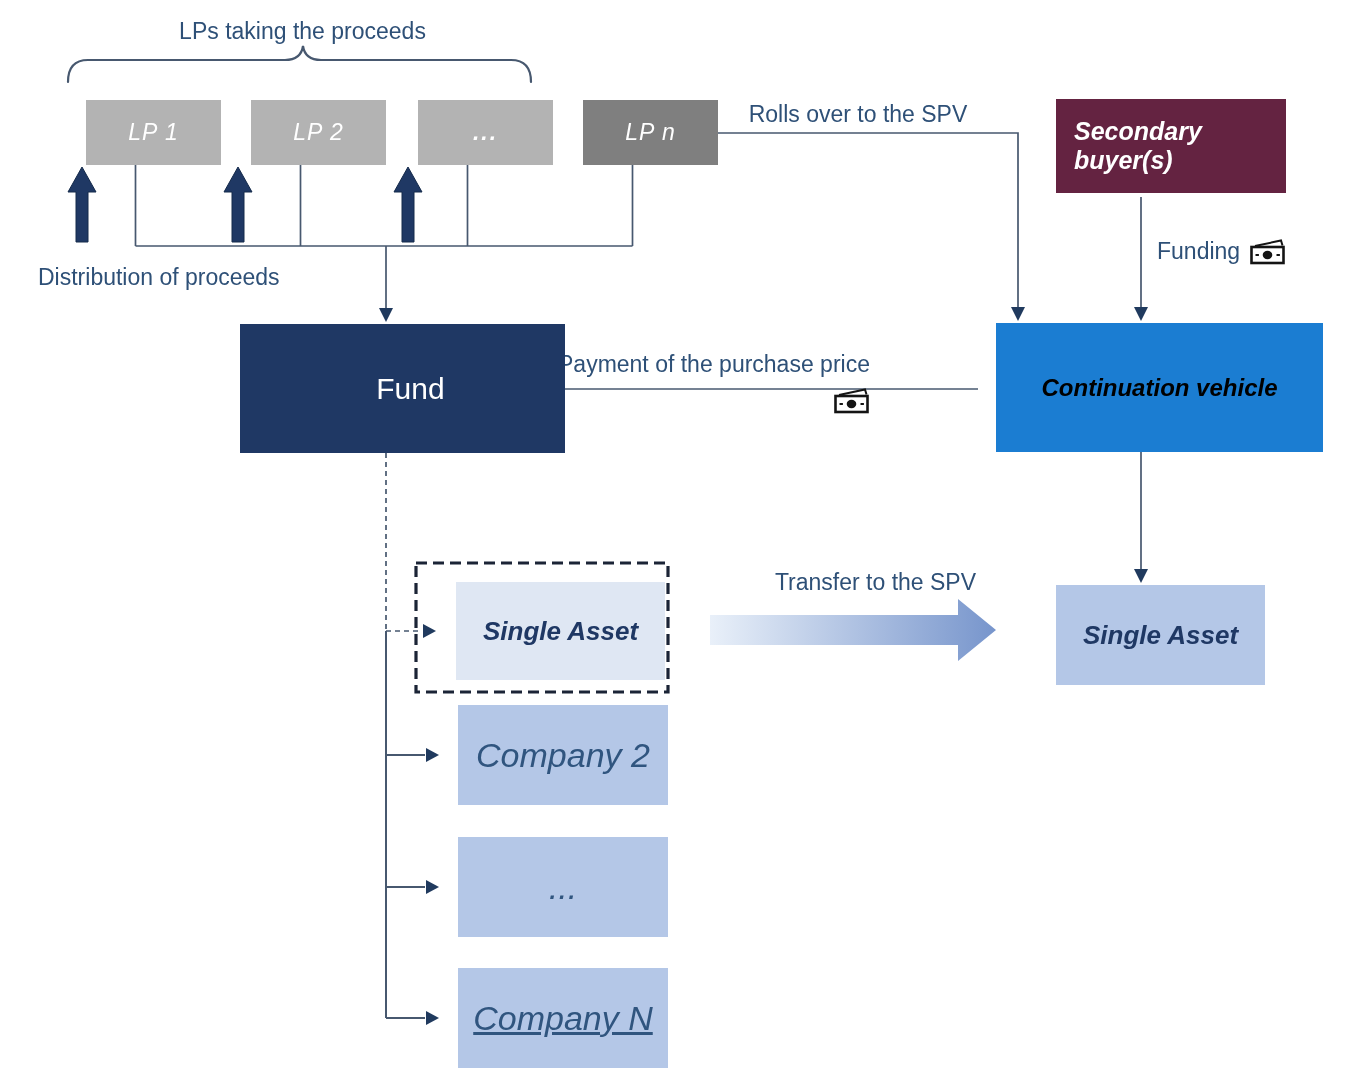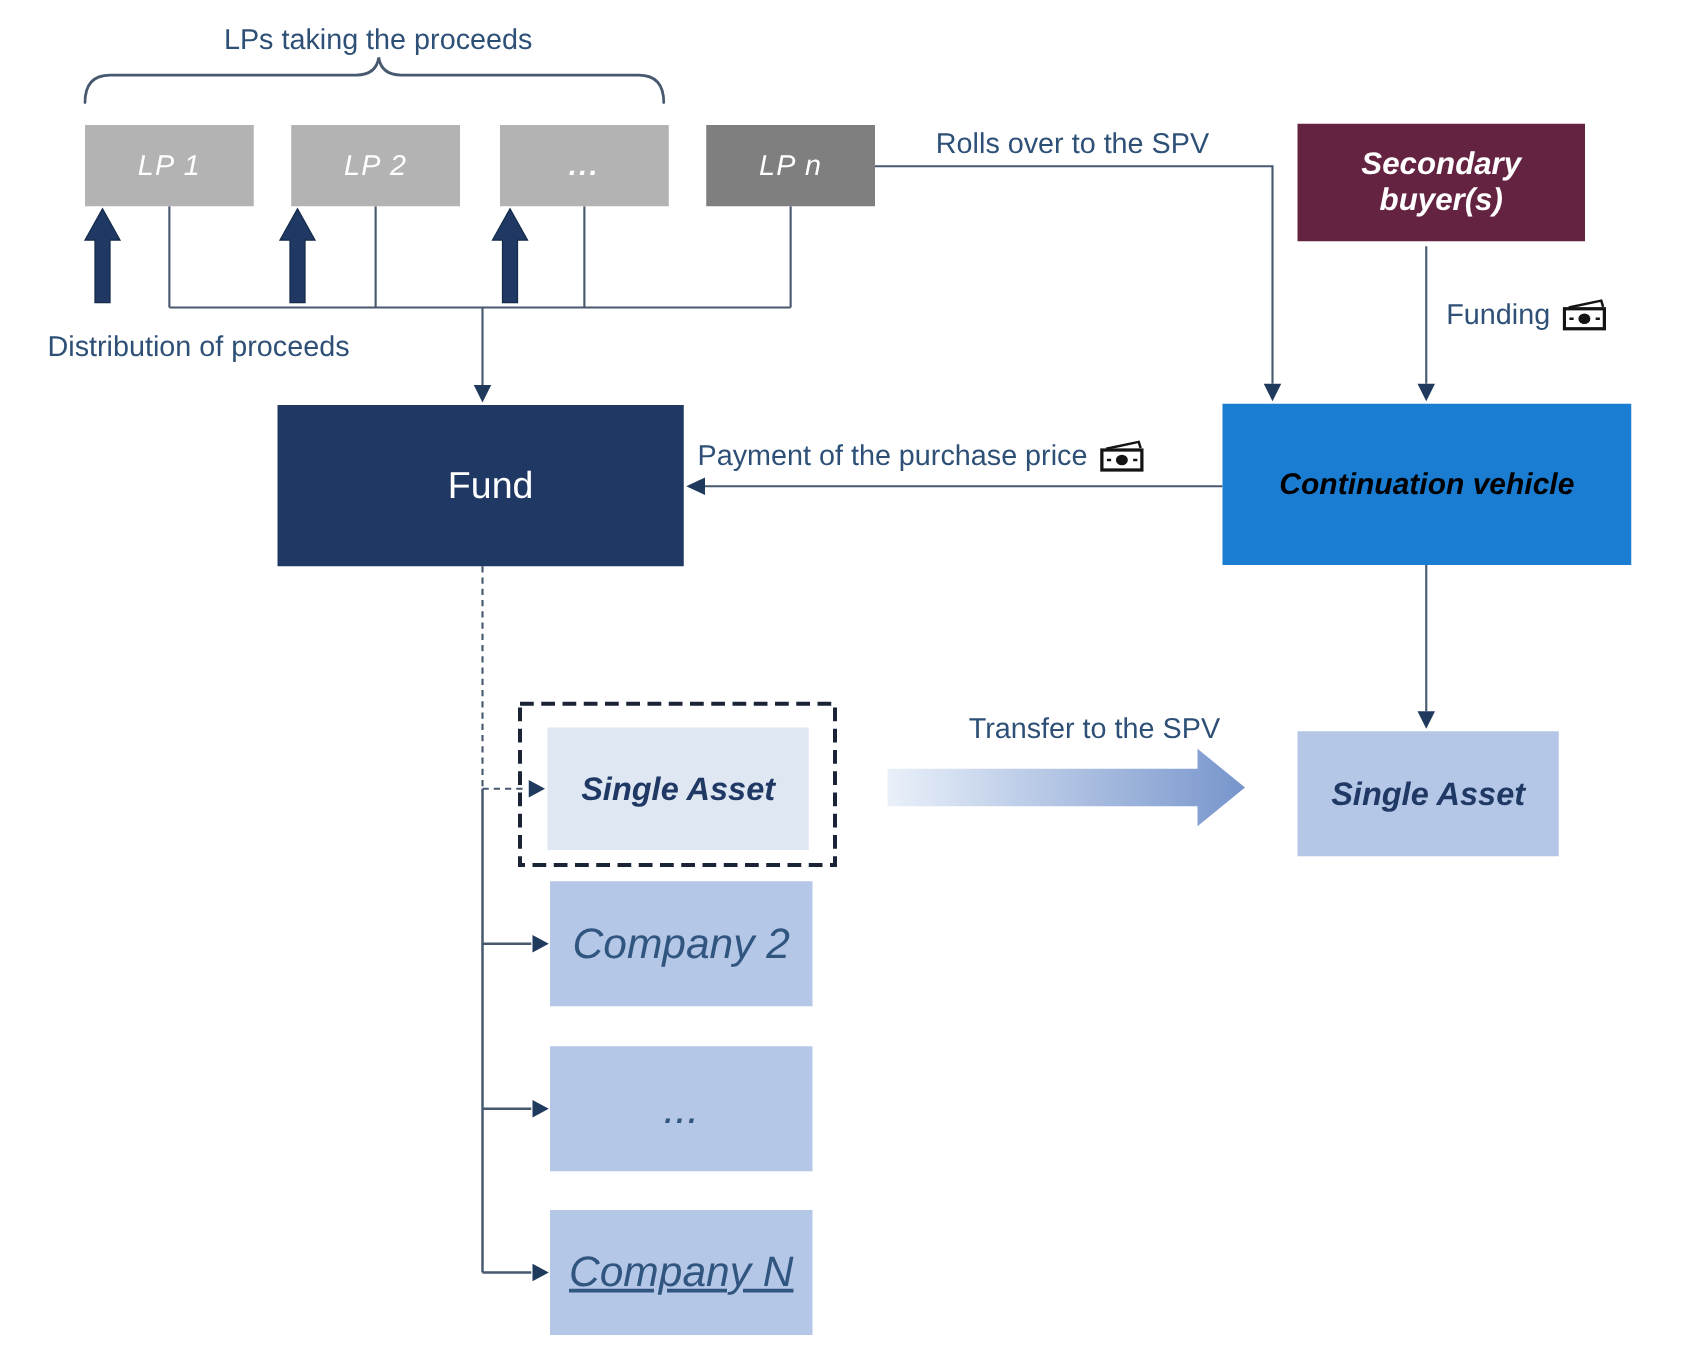--- a/index.html
+++ b/index.html
@@ -11,21 +11,21 @@
   
   .ln{stroke:var(--line);stroke-width:1.7;fill:none;}
   .t2{stroke-width:2;}
   .dash{stroke-dasharray:5 4;}
   .hd{fill:var(--head);stroke:none;}
   .uparrow{fill:var(--navy);stroke:#142A4A;stroke-width:1;}
   .brace{stroke:var(--line);stroke-width:2.2;fill:none;stroke-linecap:round;}
   .dashedrect{fill:none;stroke:var(--dash);stroke-width:3.2;stroke-dasharray:11 6;}
   
   .box{position:absolute;display:flex;align-items:center;justify-content:center;
-       text-align:center;box-sizing:border-box;}
+       box-sizing:border-box;margin-left:18px;}
   .lp{background:var(--gray-light);color:#ffffff;font-style:italic;font-size:23px;letter-spacing:1px;}
   .lp-n{background:var(--gray-dark);}
   .lp-dots{font-weight:bold;letter-spacing:2px;}
   .fund{background:var(--navy);color:#ffffff;font-weight:normal;font-size:30px;padding-left:16px;}
   .secondary{background:var(--maroon);color:#ffffff;font-weight:bold;font-style:italic;
              font-size:25px;line-height:1.18;}
   .cv{background:var(--blue);color:#000000;font-weight:bold;font-style:italic;
       font-size:24px;line-height:1.25;}
   .asset-pale{background:var(--blue-pale);color:var(--navy);font-weight:bold;font-style:italic;font-size:26px;}
   .asset-light{background:var(--blue-light);color:var(--navy);font-weight:bold;font-style:italic;font-size:26px;}
@@ -108,21 +108,21 @@
     <span>Funding</span>
     <svg class="money" width="36" height="26" viewBox="0 0 36 26">
       <path d="M5 7 L31 1.5 L32.5 6.5" fill="#ffffff" stroke="#141414" stroke-width="2"></path>
       <rect x="1.5" y="8" width="32" height="16" fill="#ffffff" stroke="#141414" stroke-width="2.6"></rect>
       <ellipse cx="17.5" cy="16" rx="4.8" ry="4.2" fill="#141414"></ellipse>
       <rect x="5.5" y="15" width="3.4" height="2" fill="#141414"></rect>
       <rect x="26.5" y="15" width="3.4" height="2" fill="#141414"></rect>
     </svg>
   </div>
 
-  <div class="lbl iconrow" style="left:558px;top:351px;">
+  <div class="lbl iconrow" style="left:558px;top:351px;flex-direction:column;">
     <span>Payment of the purchase price</span>
     <svg class="money" width="36" height="26" viewBox="0 0 36 26">
       <path d="M5 7 L31 1.5 L32.5 6.5" fill="#ffffff" stroke="#141414" stroke-width="2"></path>
       <rect x="1.5" y="8" width="32" height="16" fill="#ffffff" stroke="#141414" stroke-width="2.6"></rect>
       <ellipse cx="17.5" cy="16" rx="4.8" ry="4.2" fill="#141414"></ellipse>
       <rect x="5.5" y="15" width="3.4" height="2" fill="#141414"></rect>
       <rect x="26.5" y="15" width="3.4" height="2" fill="#141414"></rect>
     </svg>
   </div>
 

